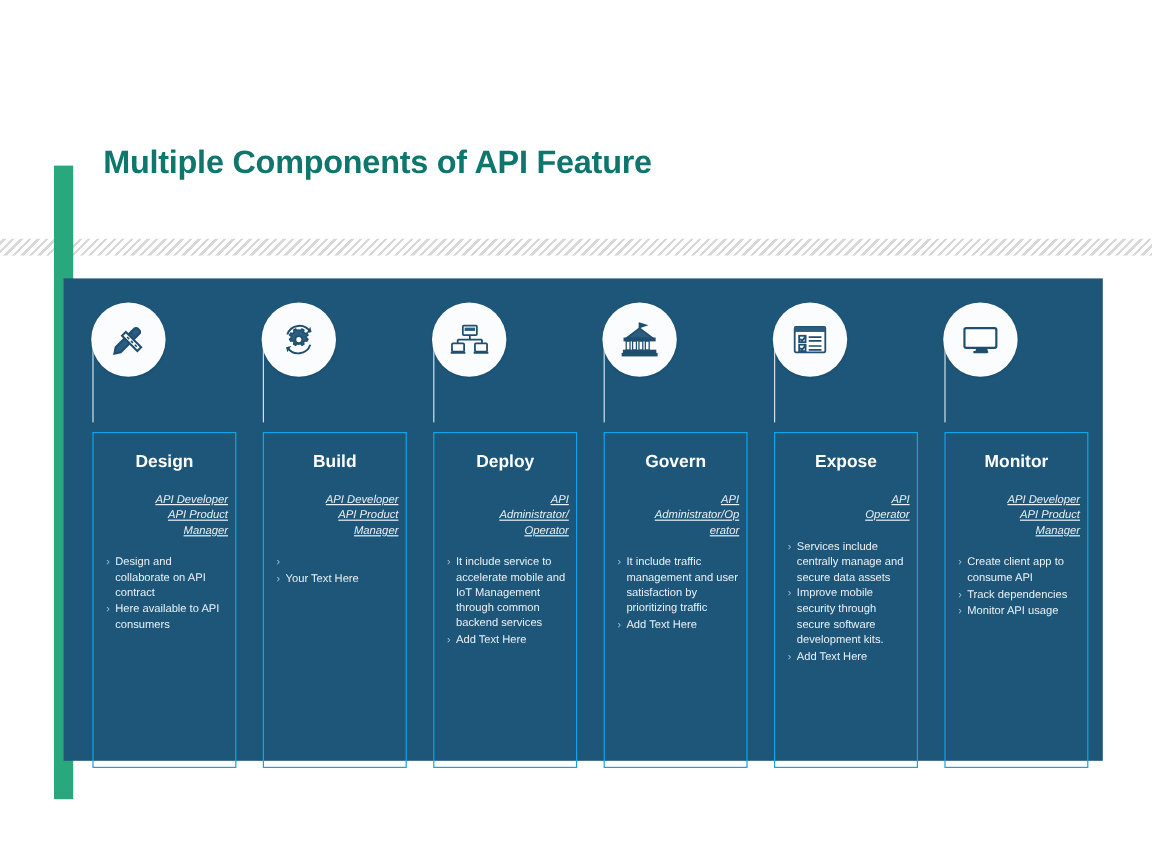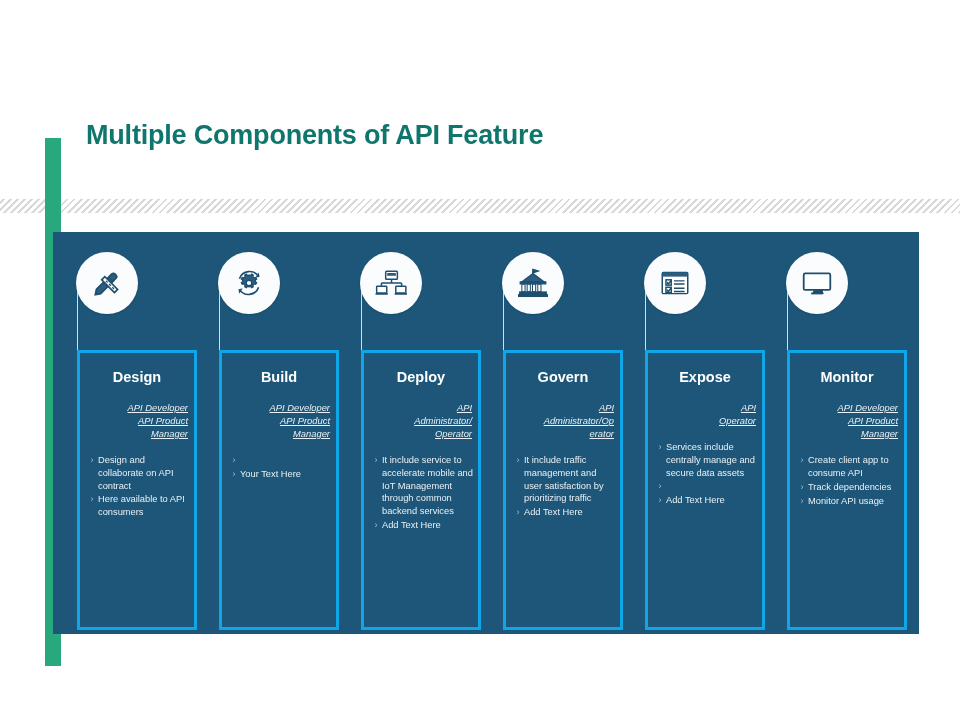--- a/index.html
+++ b/index.html
@@ -116,24 +116,24 @@
     display: flex;
     align-items: center;
     justify-content: center;
     box-shadow: 0 1px 2px rgba(0,0,0,0.12);
   }
   .circle svg { display: block; }
 
   .card {
     position: absolute;
     left: 16px;
-    top: 118px;
+    top: 128px;
     width: 120px;
     height: 280px;
-    border: 3px solid #0ea5e9;
+    border: 1px solid #0ea5e9;
     box-sizing: border-box;
     padding: 0;
   }
   .card-title {
     margin-top: 16px;
     text-align: center;
     font-size: 14.5px;
     font-weight: bold;
     color: #ffffff;
     font-family: "Liberation Sans", sans-serif;
@@ -344,20 +344,21 @@
       <div class="card-title">Expose</div>
       <div class="card-role">API
 Operator</div>
       <div class="bullets">
         <div class="bullet">
           <span class="chev">›</span>
           <span class="btext">Services include centrally manage and secure data assets</span>
         </div>
         <div class="bullet">
           <span class="chev">›</span>
+          <span class="btext">Improve mobile security through secure software development kits.</span>
         </div>
         <div class="bullet">
           <span class="chev">›</span>
           <span class="btext">Add Text Here</span>
         </div>
       </div>
     </div>
   </div>
 
   <div class="col" style="left:718px;">

